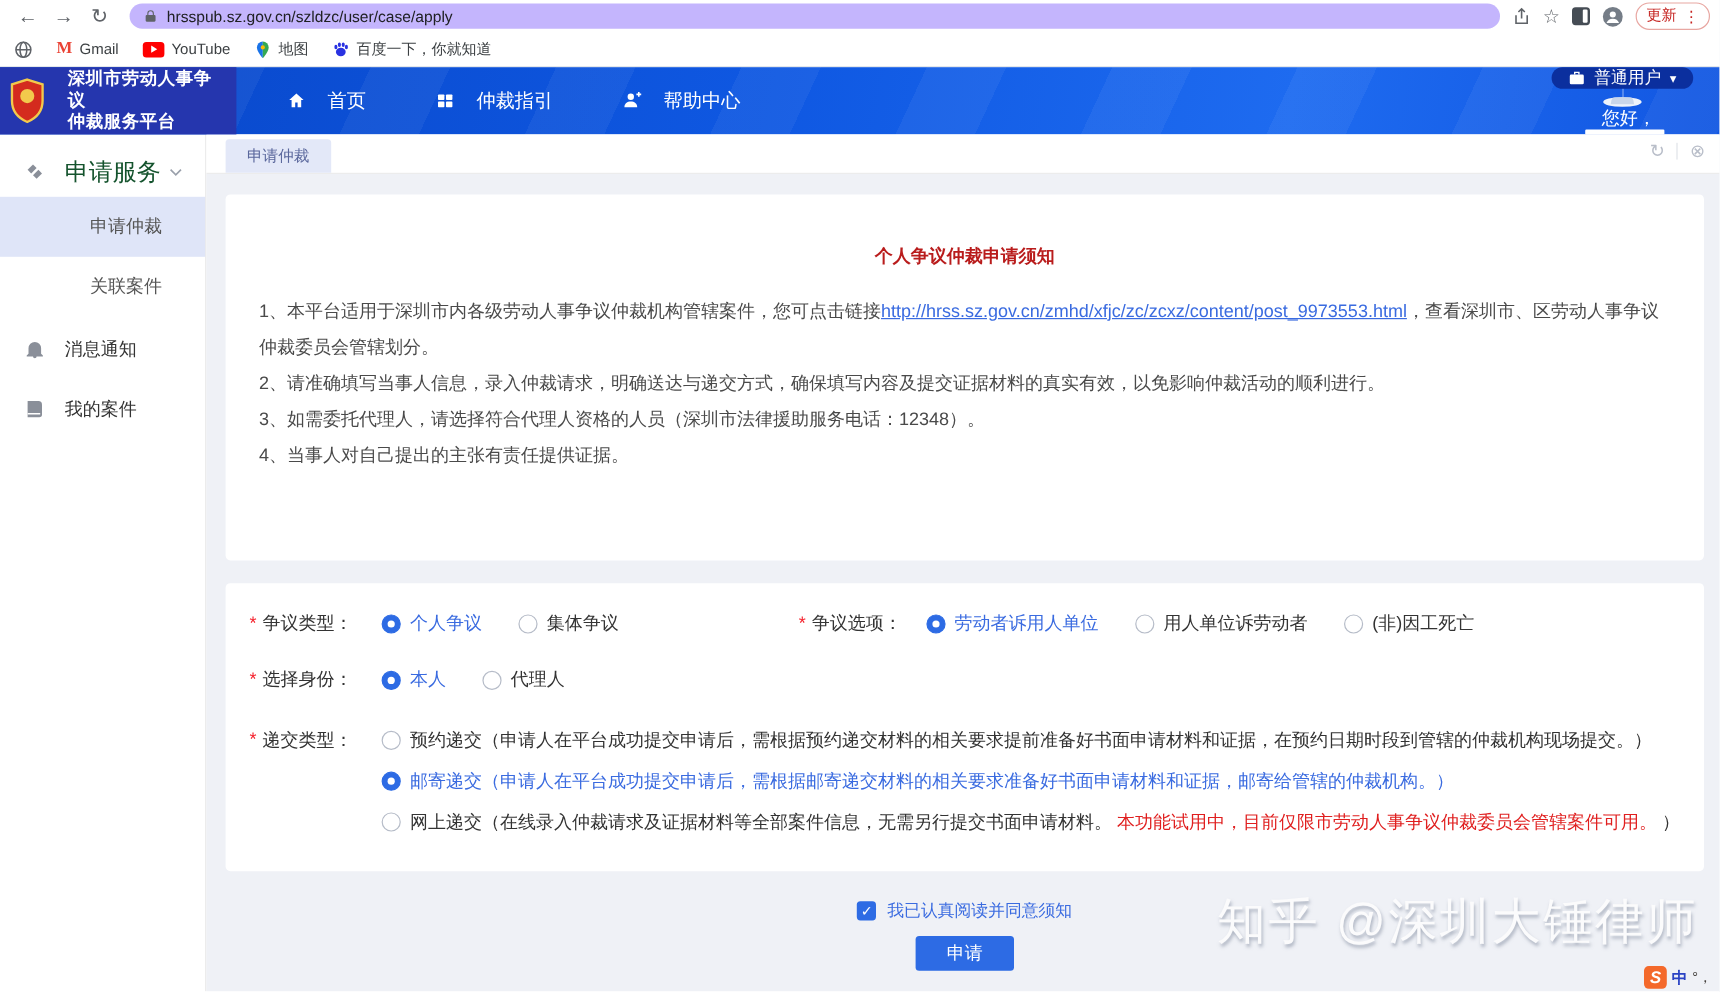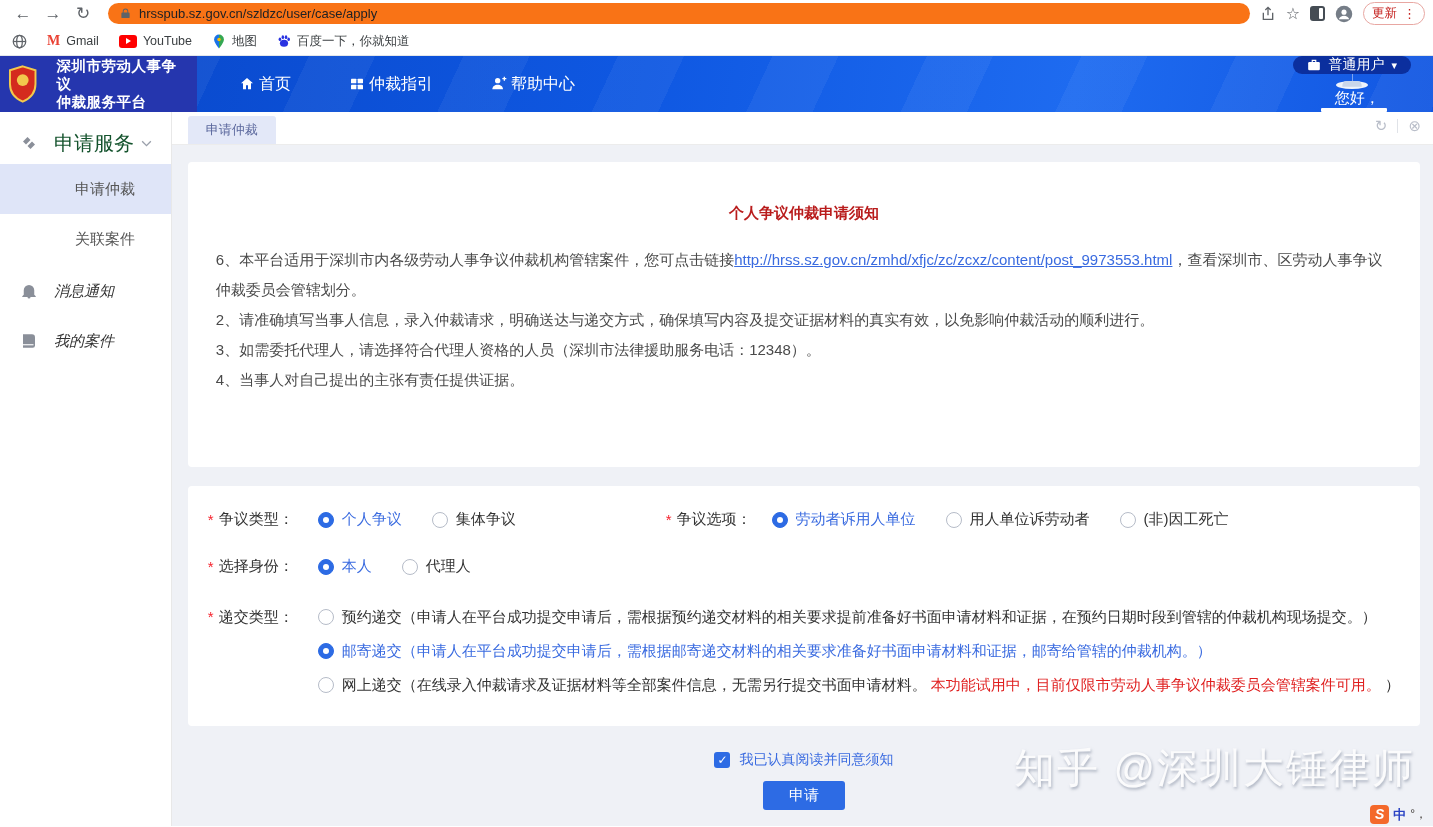--- a/index.html
+++ b/index.html
@@ -2,21 +2,21 @@
 <html><head>
 <meta charset="utf-8">
 <style>
   * { margin:0; padding:0; box-sizing:border-box; }
   html,body { width:1433px; height:827px; overflow:hidden; }
   body { font-family:"Liberation Sans","DejaVu Sans",sans-serif; background:#fff; position:relative; }
 
   
   .chrome-top { height:27px; background:#fff; display:flex; align-items:center; padding:0 8px; }
   .nav-glyph { color:#5f6368; font-size:17px; width:30px; text-align:center; cursor:pointer; line-height:22px; }
-  .omnibox { flex:1; height:21px; background:#f97316; border-radius:11px; margin:0 10px; display:flex; align-items:center; padding:0 12px; }
+  .omnibox { flex:1; height:21px; background:#c4b5fd; border-radius:11px; margin:0 10px; display:flex; align-items:center; padding:0 12px; }
   .omnibox .url { color:#202124; font-size:13px; margin-left:8px; }
   .chrome-actions { display:flex; align-items:center; gap:10px; }
   .side-panel-sq { width:15px; height:15px; border-radius:3px; background:#454c54; position:relative; }
   .side-panel-sq::after { content:""; position:absolute; right:2px; top:2px; bottom:2px; width:4px; background:#fff; border-radius:1px; }
   .update-pill { border:1.5px solid #e8a7a2; border-radius:13px; display:flex; align-items:center; gap:6px; padding:2px 8px;text-align:right; }
   .update-pill .upd { color:#c5221f; font-size:12.5px; }
   .update-pill .dots { color:#c5221f; font-size:13px; }
 
   .chrome-bookmarks { height:29px; background:#fff; border-bottom:1px solid #e4e7ea; display:flex; align-items:center; padding:0 12px; gap:20px; }
   .bm { display:flex; align-items:center; gap:6px; font-size:12.5px; color:#3c4043; cursor:pointer; }
@@ -26,37 +26,37 @@
   .sogou-s { width:19px; height:19px; background:#f4692b; border-radius:4px; color:#fff; font-weight:bold; font-style:italic; font-size:14px; text-align:center; line-height:19px; }
 
   
   .app-header { height:56px; display:flex; align-items:stretch;
     background:linear-gradient(100deg,#0846c8 0%,#0f58e2 45%,#1e6bf0 75%,#1257e2 100%); position:relative; }
   .app-header::before { content:""; position:absolute; inset:0;
     background:repeating-linear-gradient(115deg, rgba(255,255,255,0.05) 0 60px, rgba(255,255,255,0) 60px 140px); pointer-events:none; }
   .brand { width:197px; background:#2536ae; display:flex; align-items:center; padding:0 8px; gap:19px; z-index:1; }
   .brand-text { color:#fff; font-size:14.5px; font-weight:bold; line-height:18px; letter-spacing:0.5px; }
   .main-nav { display:flex; align-items:center; gap:58px; margin-left:42px; z-index:1; }
-  .nav-item { display:flex; align-items:center; gap:4px; color:#fff; font-size:16px; cursor:pointer; }
+  .nav-item { display:flex; align-items:center; gap:18px; color:#fff; font-size:16px; cursor:pointer; }
   .header-right { margin-left:auto; display:flex; align-items:center; z-index:1; padding-right:22px;flex-direction:column; }
   .usertype-pill { background:#0b2f9e; border-radius:16px; height:30px; display:flex; align-items:center; gap:7px; padding:0 14px; color:#fff; font-size:14px; cursor:pointer; }
   .hdr-divider { width:1px; height:26px; background:rgba(255,255,255,0.45); margin:0 22px; }
   .avatar { width:32px; height:32px; border-radius:50%; background:#eef3fb; display:flex; align-items:flex-end; justify-content:center; overflow:hidden; }
   .greeting { color:#fff; font-size:15px; margin-left:10px; }
   .redacted { display:inline-block; width:66px; height:17px; background:#fff; margin-left:4px; vertical-align:middle; border-radius:1px; }
 
   
   .app-body { display:flex; height:714px; }
   .sidebar { width:197px; background:#fff; border-right:1px solid #e8e8e8; padding-top:10px; }
   .side-group { display:flex; align-items:center; height:42px; padding:0 18px 0 20px; color:#14532d; font-size:20px; cursor:pointer; }
   .side-group .lbl { margin-left:16px; }
   .side-group .chev { margin-left:auto; color:#9aa0ab; }
   .side-sub { height:50px; line-height:50px; padding-left:75px; font-size:15px; color:#555; cursor:pointer; }
   .side-sub.active { background:#dfe5f8; }
-  .side-item { display:flex; align-items:center; height:46px; padding-left:20px; color:#333; font-size:15px; cursor:pointer; margin-top:4px;font-style:italic; }
+  .side-item { display:flex; align-items:center; height:46px; padding-left:20px; color:#333; font-size:15px; cursor:pointer; margin-top:4px; }
   .side-item .lbl { margin-left:16px; }
   .sideicon { color:#8a8f99; }
 
   .content { flex:1; display:flex; flex-direction:column; }
   .tabbar { height:33px; background:#fff; border-bottom:1px solid #ececec; display:flex; align-items:flex-end; position:relative; }
   .tab { height:28px; margin-left:16px; background:#e3e8f8; color:#5a679c; font-size:13px; padding:0 18px; display:flex; align-items:center; border-radius:3px 3px 0 0; cursor:pointer; }
   .tab-actions { position:absolute; right:12px; top:5px; display:flex; align-items:center; gap:10px; color:#b9bec9; font-size:15px; }
   .tab-actions .sep { width:1px; height:14px; background:#e0e3e8; }
   .tab-actions span { cursor:pointer; }
 
@@ -258,21 +258,21 @@
         <div class="sep"></div>
         <span>⊗</span>
       </div>
     </div>
 
     <div class="main">
 
       <div class="panel notice-panel">
         <div class="notice-title">个人争议仲裁申请须知</div>
         <div class="notice-text">
-          <p><span>6、本平台适用于深圳市内各级劳动人事争议仲裁机构管辖案件，您可点击链接</span><a class="link">http://hrss.sz.gov.cn/zmhd/xfjc/zc/zcxz/content/post_9973553.html</a><span>，查看深圳市、区劳动人事争议仲裁委员会管辖划分。</span></p>
+          <p><span>1、本平台适用于深圳市内各级劳动人事争议仲裁机构管辖案件，您可点击链接</span><a class="link">http://hrss.sz.gov.cn/zmhd/xfjc/zc/zcxz/content/post_9973553.html</a><span>，查看深圳市、区劳动人事争议仲裁委员会管辖划分。</span></p>
           <p>2、请准确填写当事人信息，录入仲裁请求，明确送达与递交方式，确保填写内容及提交证据材料的真实有效，以免影响仲裁活动的顺利进行。</p>
           <p>3、如需委托代理人，请选择符合代理人资格的人员（深圳市法律援助服务电话：12348）。</p>
           <p>4、当事人对自己提出的主张有责任提供证据。</p>
         </div>
       </div>
 
       <div class="panel form-panel">
         <div class="form-row row-1">
           <span class="req">*</span>
           <span class="flabel">争议类型：</span>

